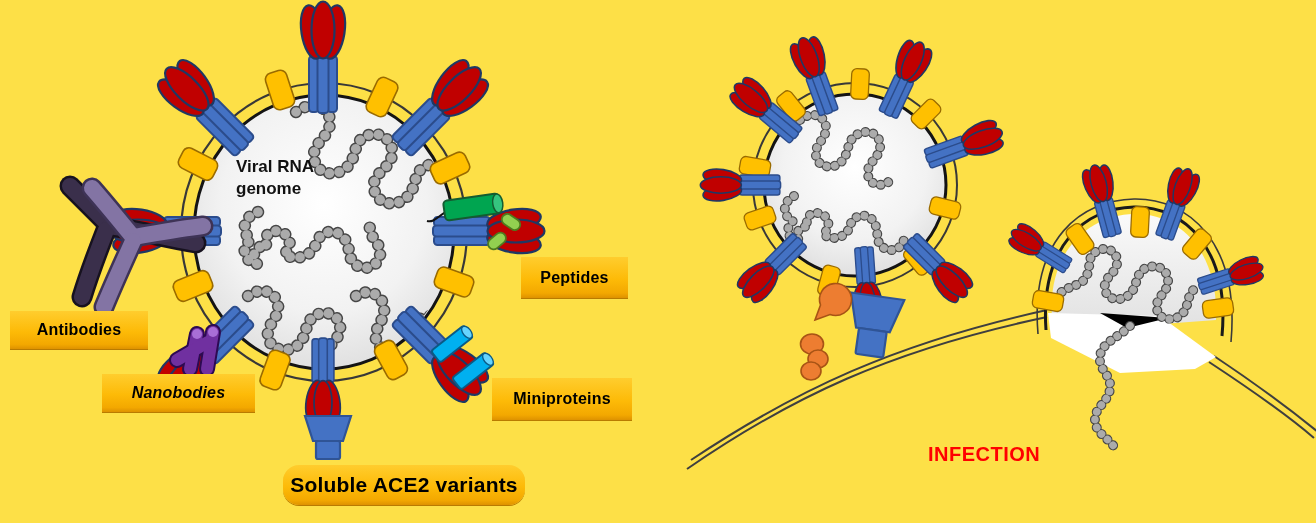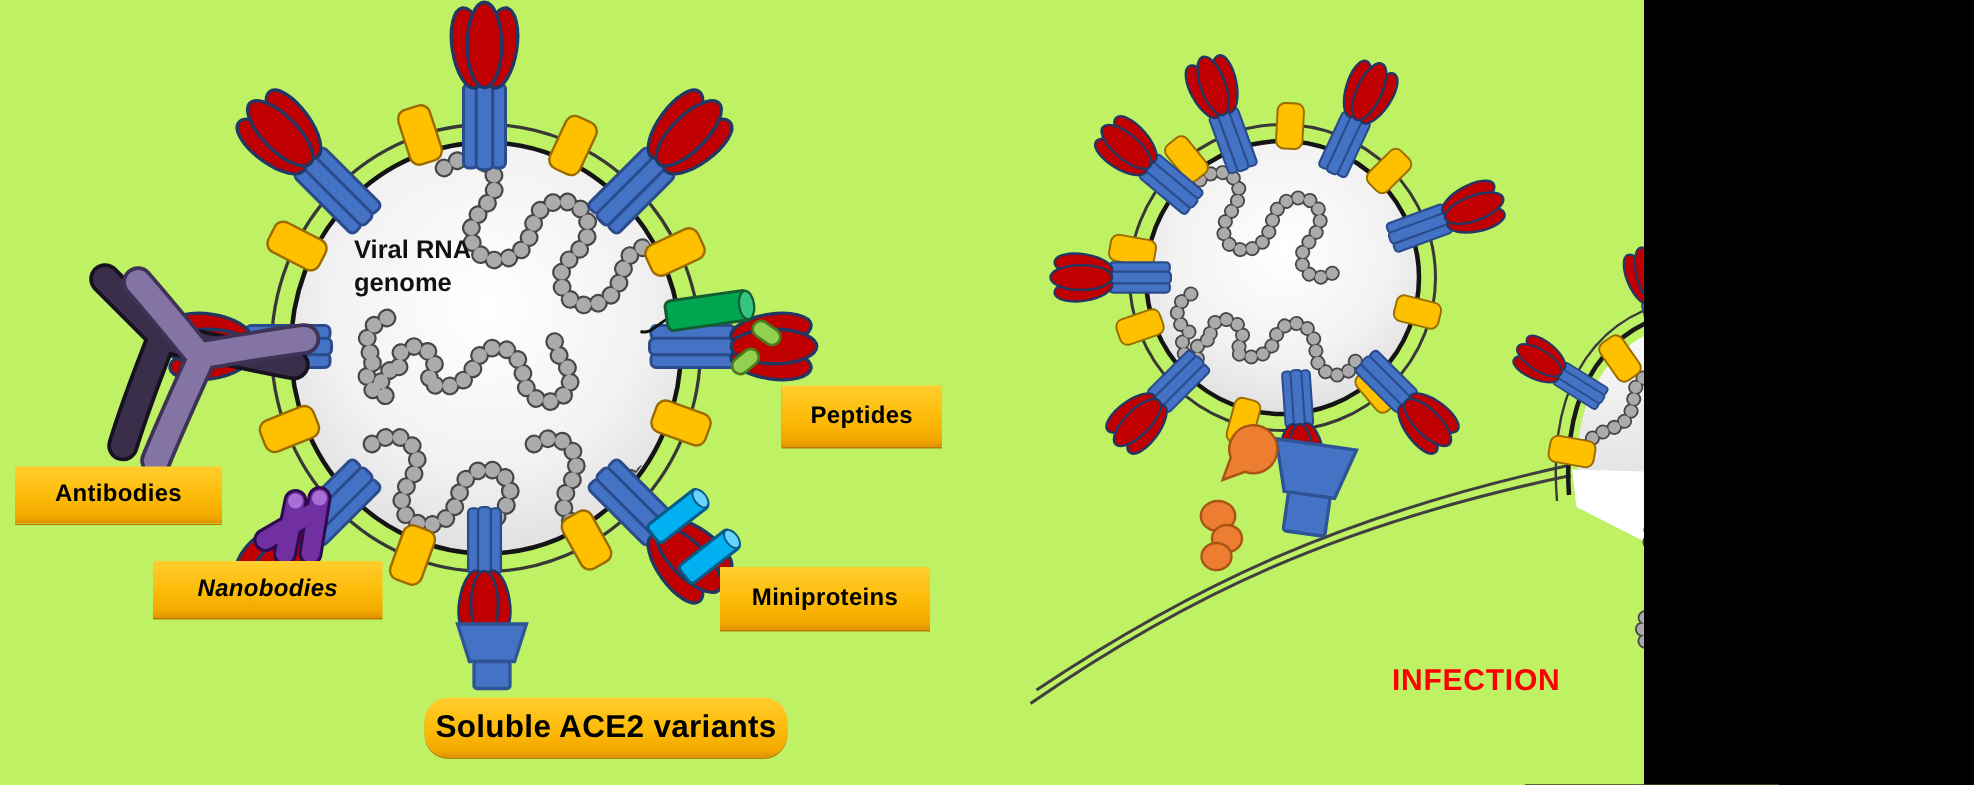--- a/index.html
+++ b/index.html
@@ -1,16 +1,16 @@
 <!DOCTYPE html>
 <html><head>
 <meta charset="utf-8">
 <style>
   html,body{margin:0;padding:0;background:#000;}
-  .stage{position:relative;width:1096px;height:523px;background:#bef264;overflow:hidden;
+  .stage{position:relative;width:1316px;height:523px;background:#fde047;overflow:hidden;
          font-family:"Liberation Sans","DejaVu Sans",sans-serif;}
   .stage svg{position:absolute;left:0;top:0;}
   .glabel{position:absolute;display:flex;align-items:center;justify-content:center;
           background:linear-gradient(180deg,#FFCD2E 0%,#FDBA07 55%,#F3A800 88%,#DE9200 100%);
           color:#000;font-weight:bold;font-size:16px;letter-spacing:.2px;
           box-shadow:0 1px 0 #b97b00;}
   .vlabel{position:absolute;color:#111;font-weight:bold;font-size:17px;line-height:1.3;
           white-space:pre-line;}
   .infection{position:absolute;color:#FF0000;font-weight:bold;font-size:20px;letter-spacing:.5px;}
   .rna-dark{fill:none;stroke:#474747;stroke-linecap:round;}
@@ -250,18 +250,18 @@
 
 <div class="vlabel" style="left:236px;top:156px;width:120px;">Viral RNA
 genome</div>
 
 <div class="glabel" style="left:10px;top:282px;width:138px;height:38px;margin-top:29px;">Antibodies</div>
 
 <div class="glabel" style="left:102px;top:374px;width:153px;height:38px;font-style:italic;">Nanobodies</div>
 
 <div class="glabel" style="left:521px;top:257px;width:107px;height:41px;">Peptides</div>
 
-<div class="glabel" style="left:480px;top:378px;width:140px;height:42px;">Miniproteins</div>
+<div class="glabel" style="left:492px;top:378px;width:140px;height:42px;">Miniproteins</div>
 
 <div class="glabel" style="left:283px;top:465px;width:242px;height:40px;font-size:21px;border-radius:16px;">Soluble ACE2 variants</div>
 
 <div class="infection" style="left:928px;top:443px;">INFECTION</div>
 </div>
 
 </body></html>

